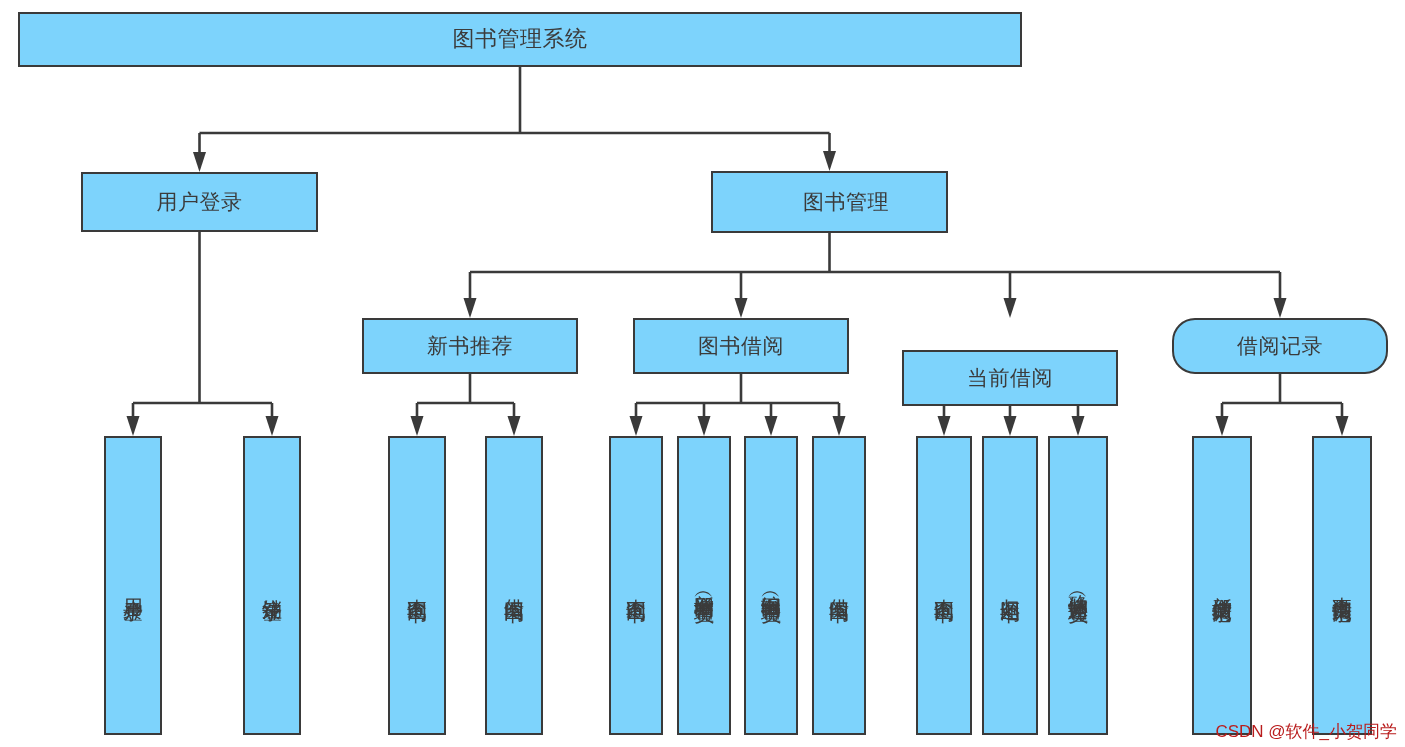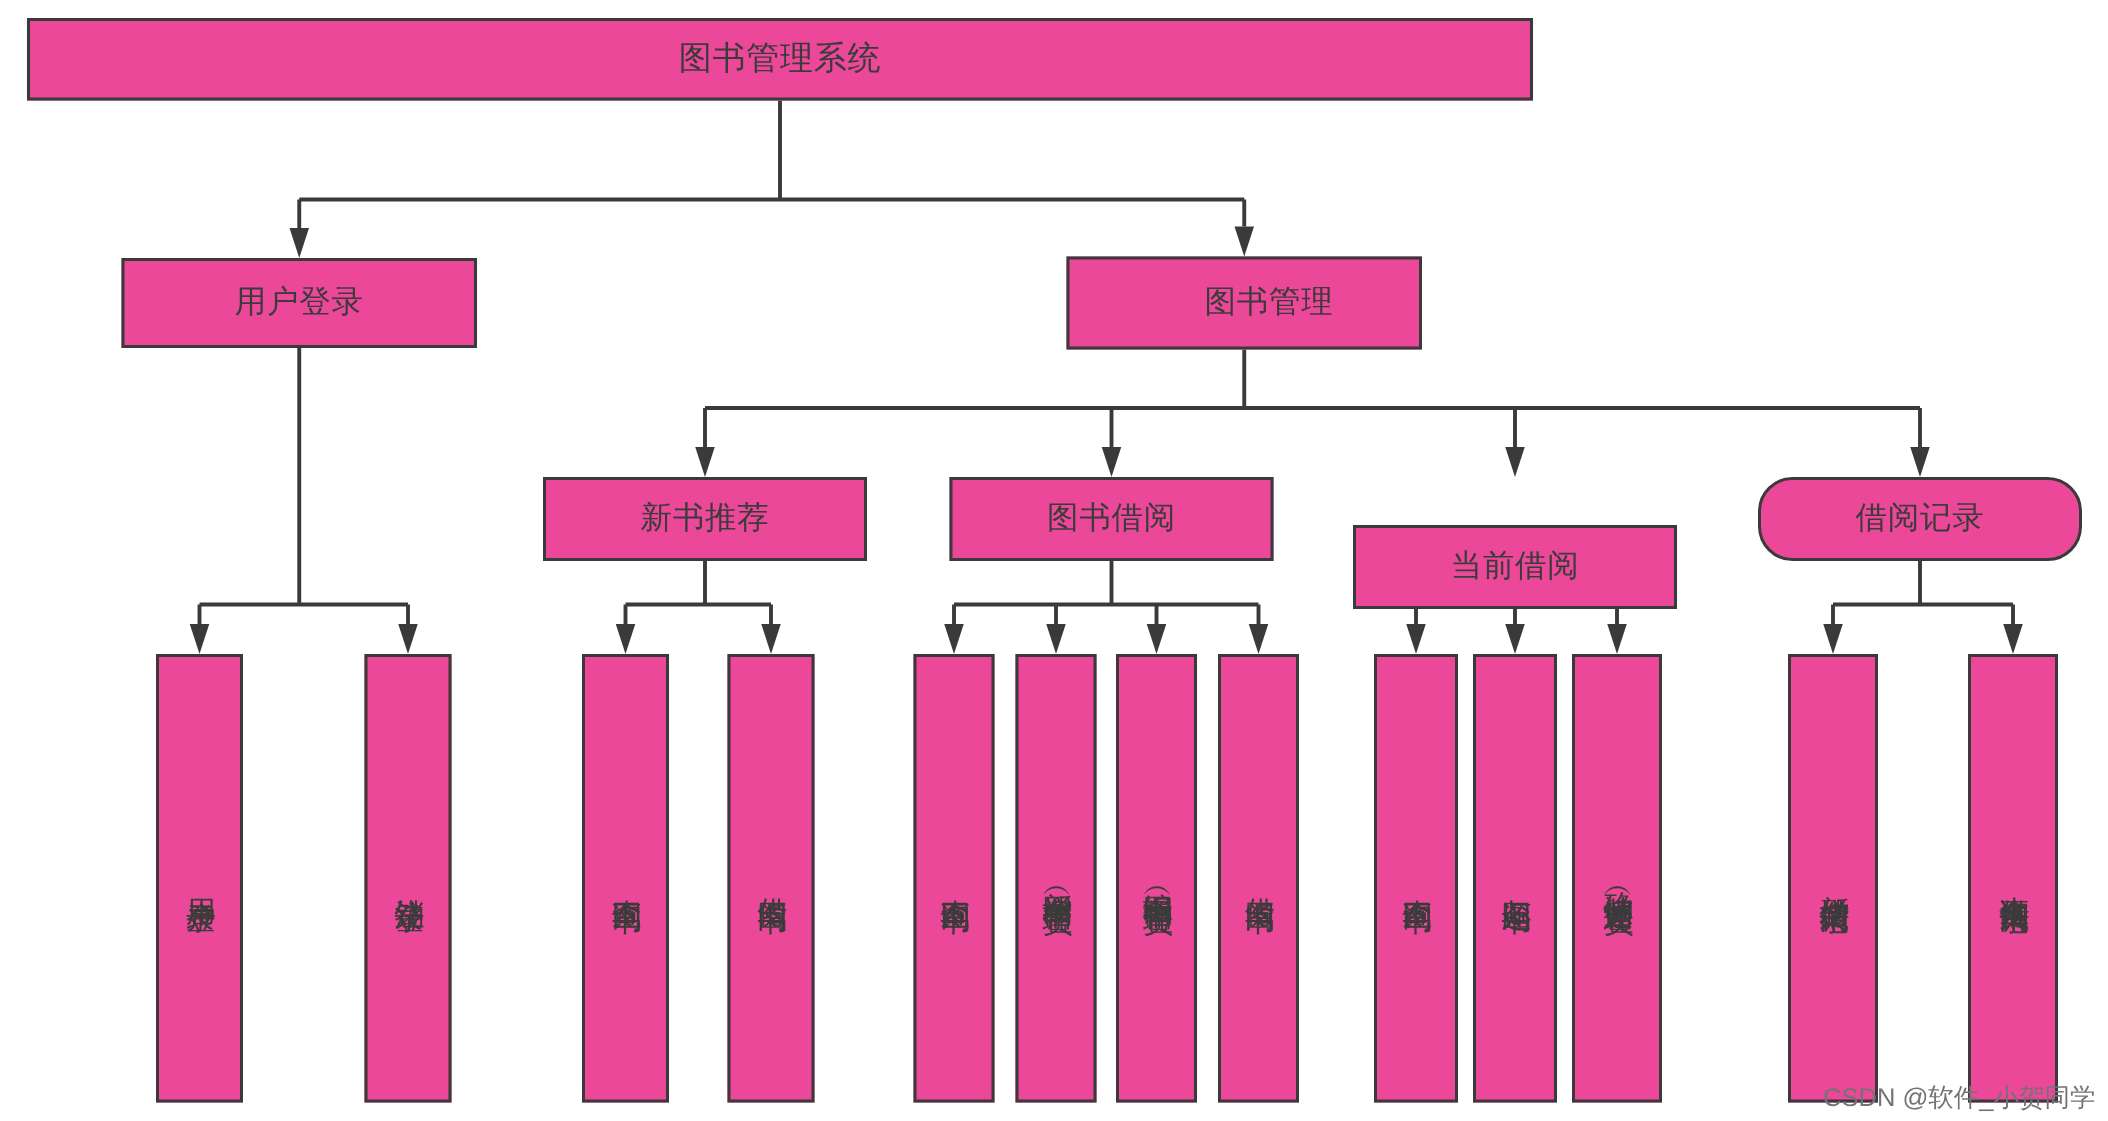--- a/index.html
+++ b/index.html
@@ -18,21 +18,21 @@
   #diagram-root {
     position: absolute;
     left: 0;
     top: 0;
     width: 1405px;
     height: 747px;
   }
   .node-box {
     position: absolute;
     box-sizing: border-box;
-    background: #ec4899;
+    background: #7dd3fc;
     border: 2.5px solid #3a3a3a;
     display: flex;
     align-items: center;
     justify-content: center;
     overflow: hidden;
   }
   .node-label {
     color: #3b3b3b;
     font-family: "Liberation Sans", "DejaVu Sans", sans-serif;
     font-size: 21px;
@@ -67,21 +67,21 @@
     stroke-linecap: butt;
   }
   .arrow-head {
     fill: #3a3a3a;
     stroke: none;
   }
   #watermark {
     position: absolute;
     right: 8px;
     bottom: 4px;
-    color: #737373;
+    color: #b91c1c;
     font-size: 17px;
     font-family: "Liberation Sans", "DejaVu Sans", sans-serif;
     white-space: nowrap;
     user-select: none;
   }
 </style>
 </head>
 <body>
 
 <div id="diagram-root">

